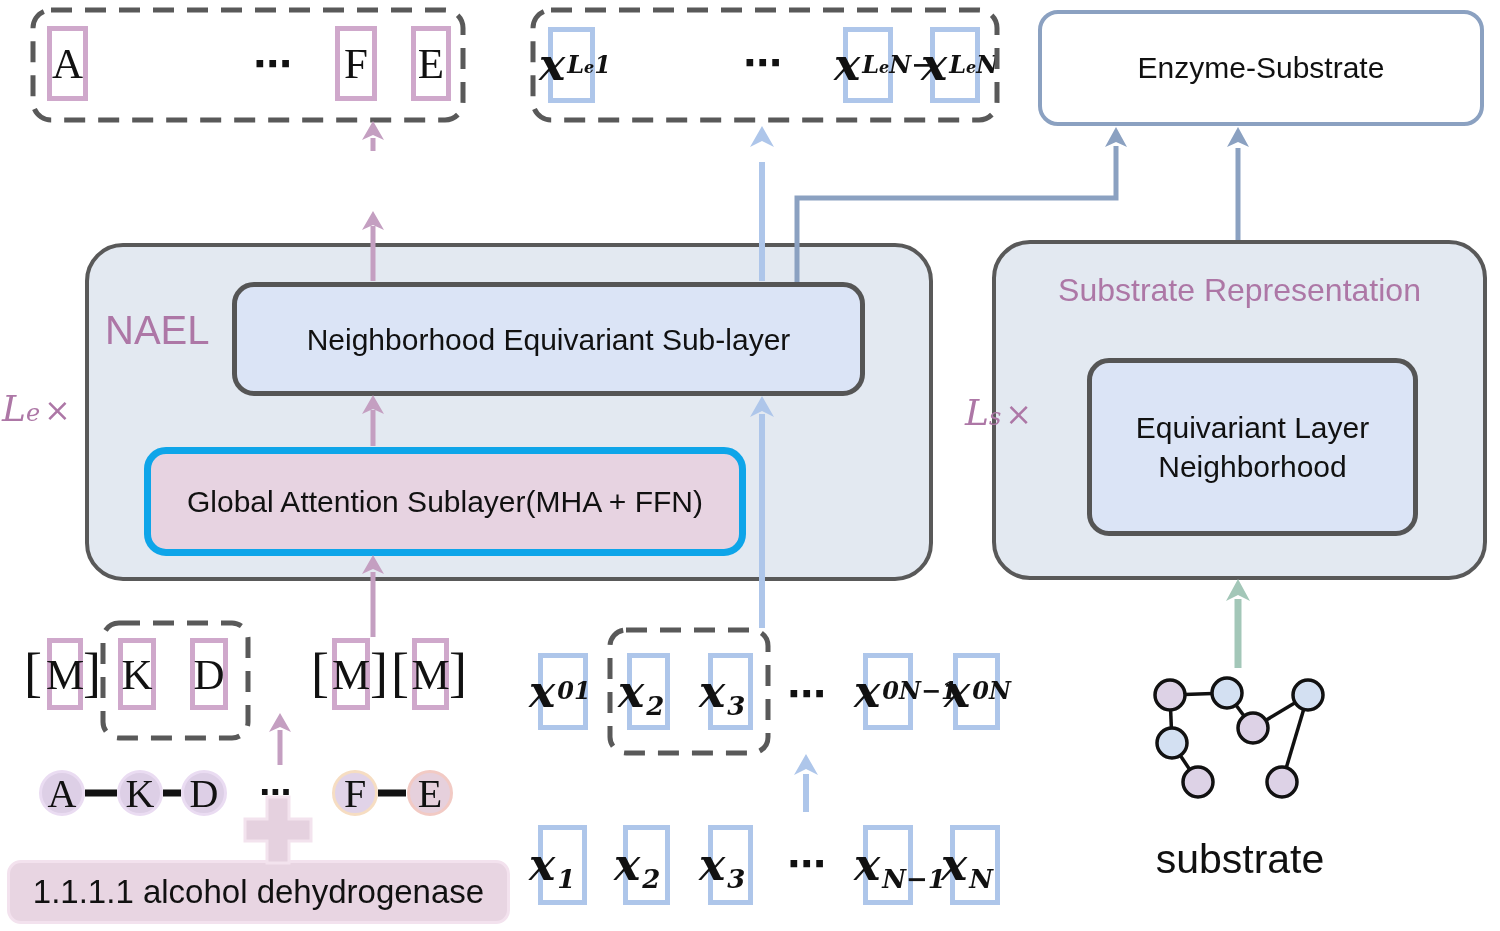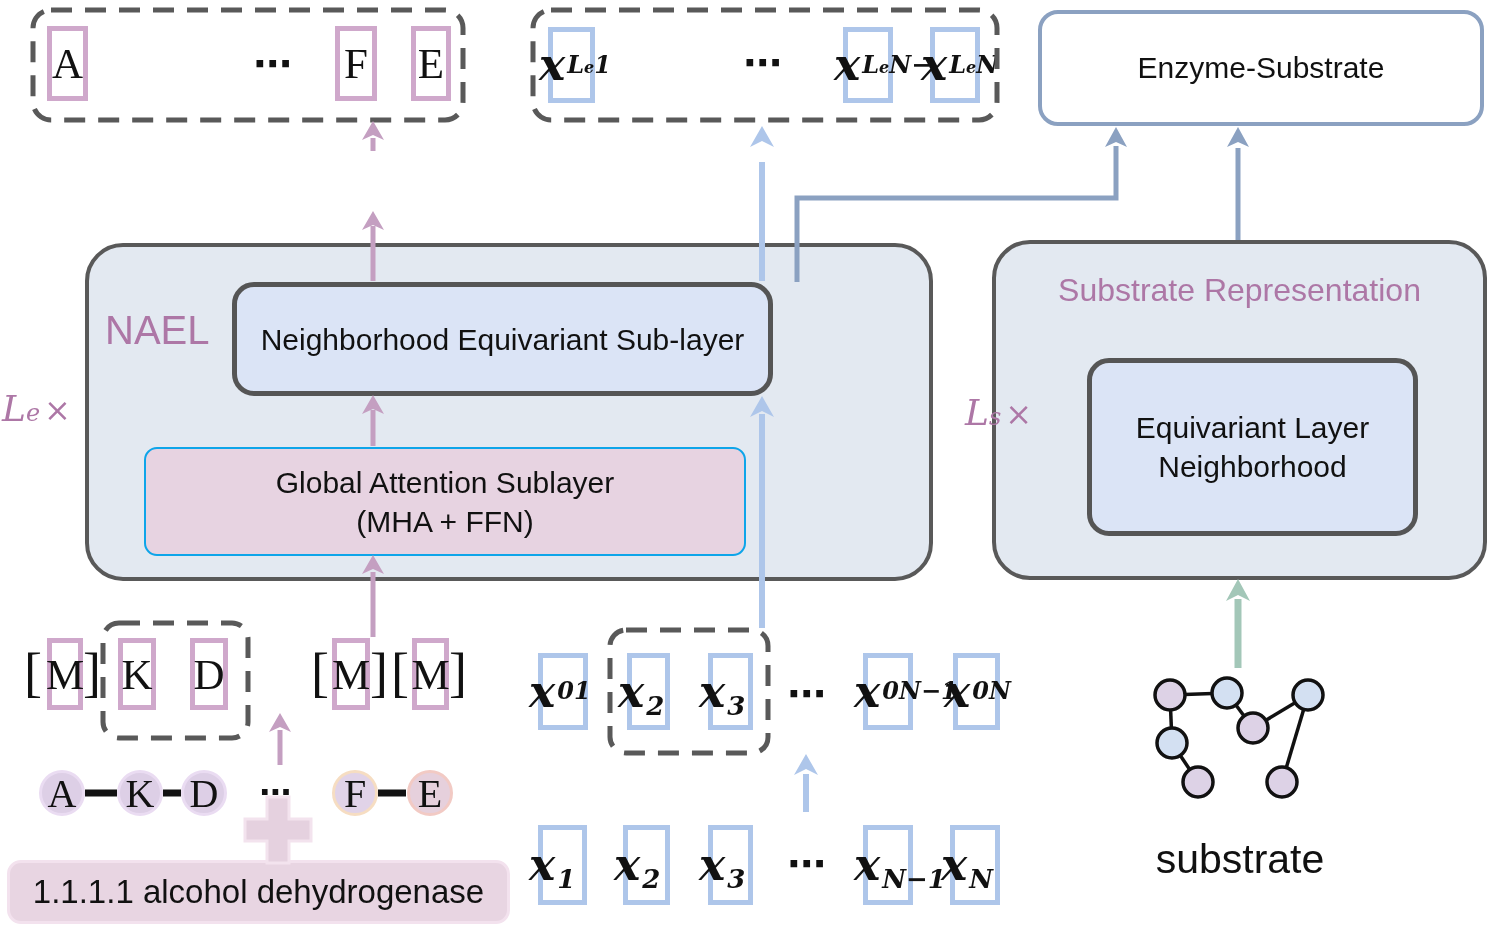--- a/index.html
+++ b/index.html
@@ -5,22 +5,22 @@
   html,body{margin:0;padding:0;background:#fff;}
   #canvas{position:relative;width:1500px;height:931px;overflow:hidden;background:#fff;
           font-family:"Liberation Sans",sans-serif;color:#111;}
   *{box-sizing:border-box;}
 
   
   .outer-box{position:absolute;background:#e3e9f1;border:4px solid #595959;border-radius:38px;}
   .inner-blue{position:absolute;background:#dbe4f6;border:5px solid #555;border-radius:22px;
               display:flex;align-items:center;justify-content:center;text-align:center;
               font-size:30px;line-height:1.3;}
-  .inner-pink{position:absolute;background:#e7d3e1;border:2px solid #0ea5e9;border-radius:13px;
-              display:flex;flex-direction:column;align-items:center;justify-content:center;
+  .inner-pink{position:absolute;background:#e7d3e1;border:7px solid #0ea5e9;border-radius:22px;
+              display:flex;flex-direction:row;align-items:center;justify-content:center;
               text-align:center;font-size:30px;line-height:1.3;}
   .pred-box{position:absolute;left:1038px;top:10px;width:446px;height:116px;background:#fff;
             border:4px solid #8ba1c1;border-radius:20px;display:flex;flex-direction:row;
             align-items:center;justify-content:center;text-align:center;font-size:30px;line-height:1.35;}
   .linear-box{position:absolute;left:82px;top:153px;width:385px;height:58px;background:#fff;
               border:4px solid #c9a6c4;border-radius:12px;display:flex;align-items:center;
               justify-content:center;font-size:31px;}
   .ec-box{position:absolute;left:7px;top:860px;width:503px;height:64px;background:#e8d5e2;
           border:3px solid #f3e2ee;border-radius:14px;display:flex;align-items:center;
           justify-content:center;font-size:33px;}
@@ -68,21 +68,21 @@
   #overlay{position:absolute;left:0;top:0;pointer-events:none;z-index:50;}
   .lvl2{z-index:10;}
 </style>
 </head>
 <body>
 
 <div id="canvas">
 
   <div class="outer-box" style="left:85px;top:243px;width:848px;height:338px;"></div>
   <div class="nael-label mauve">NAEL</div>
-  <div class="inner-blue lvl2" style="left:232px;top:282px;width:541px;height:114px;">
+  <div class="inner-blue lvl2" style="left:232px;top:282px;width:633px;height:114px;">
     <span>Neighborhood Equivariant Sub-layer</span>
   </div>
   <div class="inner-pink lvl2" style="left:144px;top:447px;width:602px;height:109px;">
     <span>Global Attention Sublayer</span>
     <span>(MHA + FFN)</span>
   </div>
   <div class="repeat-label" id="le-label">
     <span>L</span><span class="rsub">e</span><span class="rtimes">×</span>
   </div>
 

